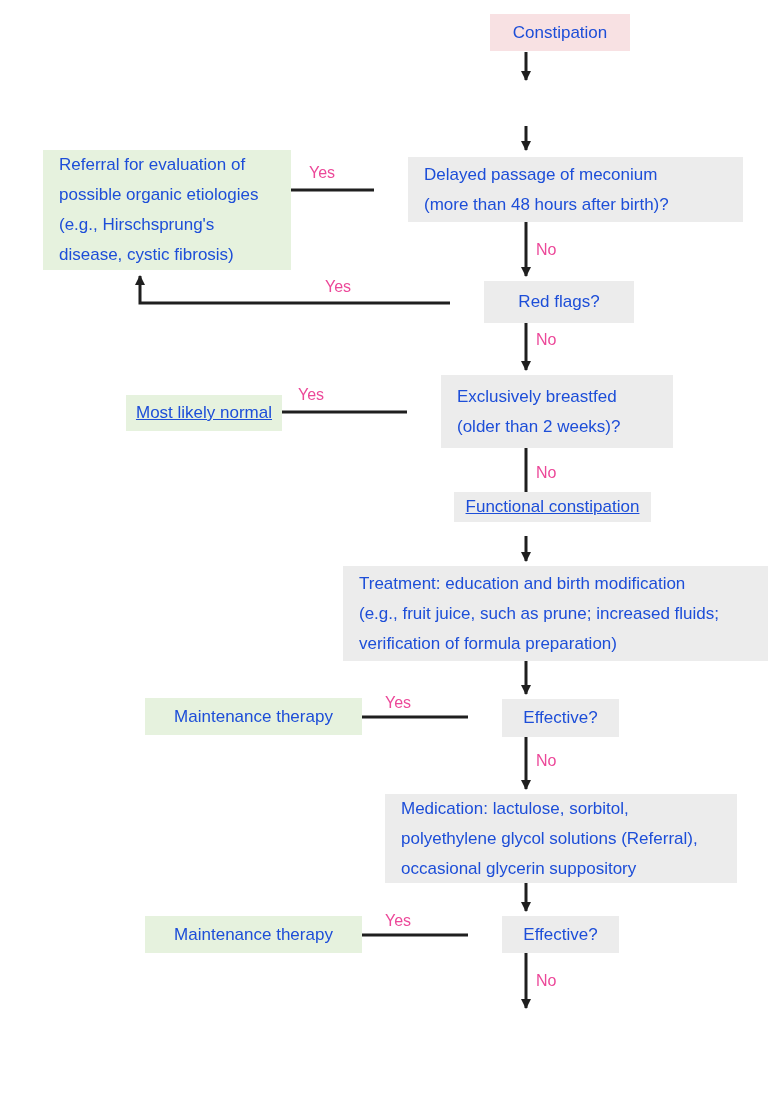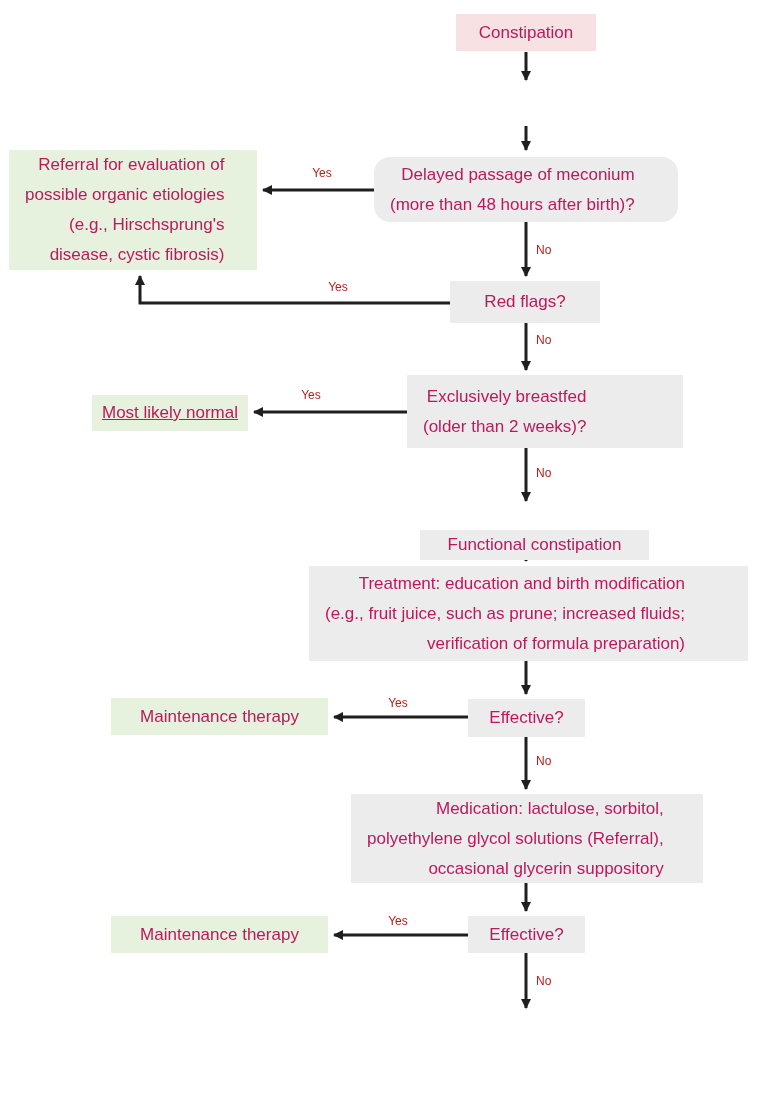--- a/index.html
+++ b/index.html
@@ -11,33 +11,34 @@
     color:#414141;
     overflow:hidden;
   }
   .node{
     position:absolute;
     box-sizing:border-box;
     display:flex;
     align-items:center;
     font-size:17px;
     line-height:30px;
-    color:#be185d;
+    color:#1d4ed8;
+    margin-left:34px;
   }
   .single{justify-content:center;white-space:nowrap;}
-  .multi{white-space:pre;padding-left:16px;padding-right:3px;text-align:right;}
+  .multi{white-space:pre;padding-left:16px;padding-right:3px;text-align:left;}
   .gray{background:#ececec;}
   .pink{background:#f8e1e3;}
   .green{background:#e6f2de;}
   #edges{position:absolute;left:0;top:0;pointer-events:none;}
   .edge-label{
     position:absolute;
-    font-size:12px;
+    font-size:16px;
     line-height:20px;
-    color:#b91c1c;
+    color:#ec4899;
     white-space:nowrap;
   }
   .edge-label.centered{transform:translateX(-50%);}
 </style>
 </head>
 <body>
 
 <div id="flowchart">
 
   <svg id="edges" width="768" height="1112" viewBox="0 0 768 1112">
@@ -61,36 +62,36 @@
       <line x1="526" y1="737" x2="526" y2="789" marker-end="url(#ah)"></line>
       <line x1="526" y1="883" x2="526" y2="911" marker-end="url(#ah)"></line>
       <line x1="468" y1="935" x2="334" y2="935" marker-end="url(#ah)"></line>
       <line x1="526" y1="953" x2="526" y2="1008" marker-end="url(#ah)"></line>
     </g>
   </svg>
 
   <div class="node single pink" style="left:456px;top:14px;width:140px;height:37px;">Constipation</div>
 
 
-  <div class="node multi gray" style="left:374px;top:157px;width:304px;height:65px;border-radius:16px;">Delayed passage of meconium
+  <div class="node multi gray" style="left:374px;top:157px;width:335px;height:65px;">Delayed passage of meconium
 (more than 48 hours after birth)?</div>
 
   <div class="node multi green" style="left:9px;top:150px;width:248px;height:120px;">Referral for evaluation of
 possible organic etiologies
 (e.g., Hirschsprung's
 disease, cystic fibrosis)</div>
 
   <div class="node single gray" style="left:450px;top:281px;width:150px;height:42px;">Red flags?</div>
 
-  <div class="node multi gray" style="left:407px;top:375px;width:276px;height:73px;">Exclusively breastfed
+  <div class="node multi gray" style="left:407px;top:375px;width:232px;height:73px;">Exclusively breastfed
 (older than 2 weeks)?</div>
 
   <div class="node single green" style="left:92px;top:395px;width:156px;height:36px;text-decoration:underline;">Most likely normal</div>
 
-  <div class="node single gray" style="left:420px;top:530px;width:229px;height:30px;">Functional constipation</div>
+  <div class="node single gray" style="left:420px;top:492px;width:197px;height:30px;text-decoration:underline;">Functional constipation</div>
 
   <div class="node multi gray" style="left:309px;top:566px;width:439px;height:95px;">Treatment: education and birth modification
 (e.g., fruit juice, such as prune; increased fluids;
 verification of formula preparation)</div>
 
   <div class="node single gray" style="left:468px;top:699px;width:117px;height:38px;">Effective?</div>
 
   <div class="node single green" style="left:111px;top:698px;width:217px;height:37px;">Maintenance therapy</div>
 
   <div class="node multi gray" style="left:351px;top:794px;width:352px;height:89px;">Medication: lactulose, sorbitol,

